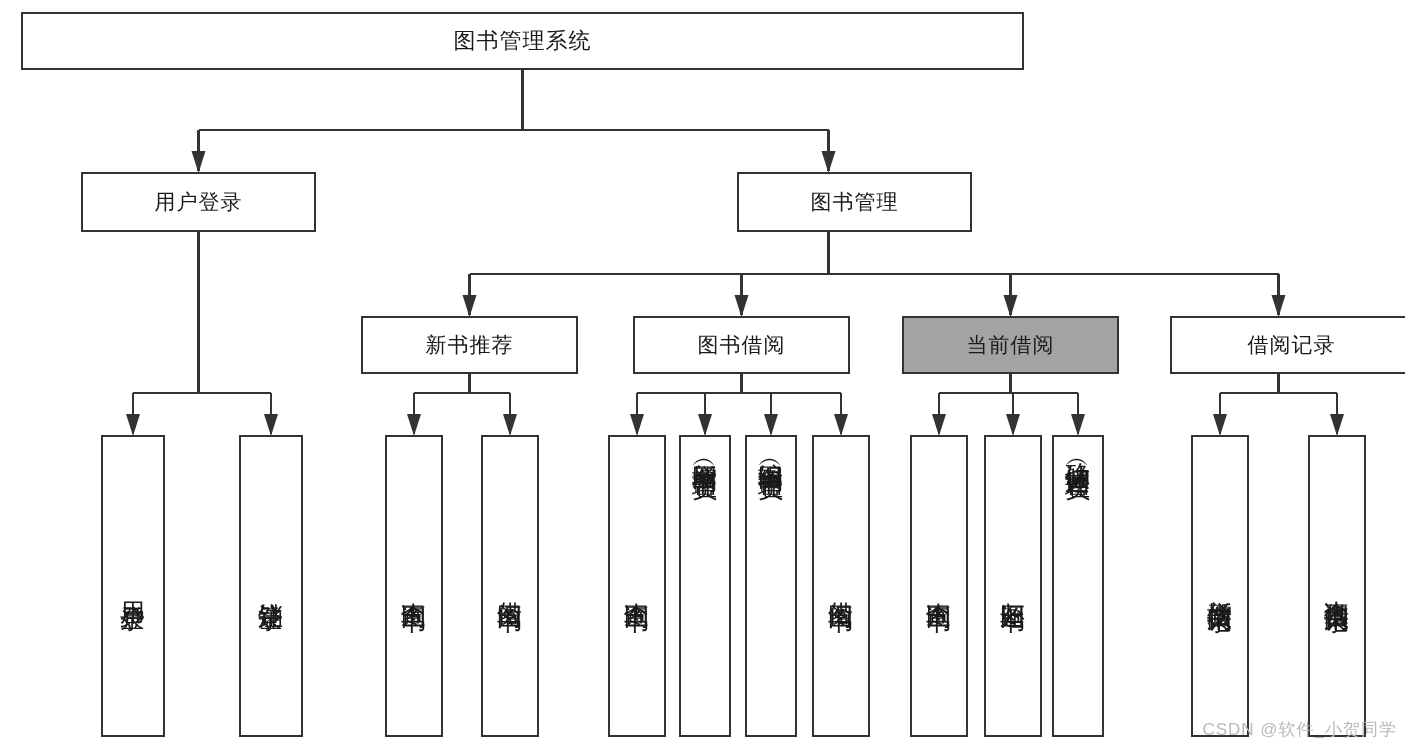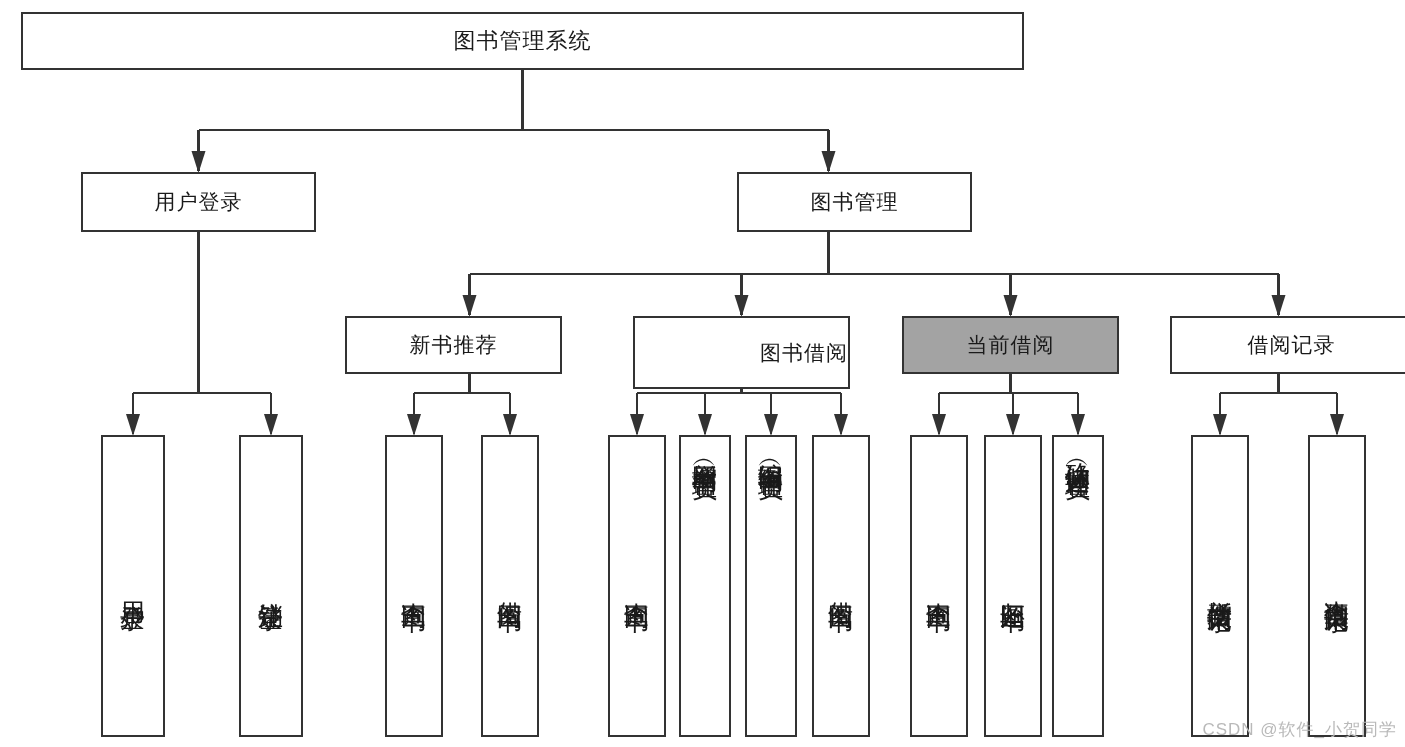--- a/index.html
+++ b/index.html
@@ -127,24 +127,24 @@
   <div id="nodes">
       <div class="node h root" style="left: 21px; top: 12px; width: 1003px; height: 58px; border-color: rgb(51, 51, 51); background: rgb(255, 255, 255); color: rgb(26, 26, 26);">
         <span>图书管理系统</span>
       </div>
       <div class="node h" style="left: 81px; top: 172px; width: 235px; height: 60px; border-color: rgb(51, 51, 51); background: rgb(255, 255, 255); color: rgb(26, 26, 26);">
         <span>用户登录</span>
       </div>
       <div class="node h" style="left: 711px; top: 172px; width: 235px; height: 60px; border-color: rgb(51, 51, 51); background: rgb(255, 255, 255); color: rgb(26, 26, 26); margin-left: 26px;">
         <span>图书管理</span>
       </div>
-      <div class="node h" style="left: 345px; top: 316px; width: 217px; height: 58px; border-color: rgb(51, 51, 51); background: rgb(255, 255, 255); color: rgb(26, 26, 26);">
+      <div class="node h" style="left: 361px; top: 316px; width: 217px; height: 58px; border-color: rgb(51, 51, 51); background: rgb(255, 255, 255); color: rgb(26, 26, 26);">
         <span>新书推荐</span>
       </div>
-      <div class="node h" style="left: 633px; top: 316px; width: 217px; height: 73px; border-color: rgb(51, 51, 51); background: rgb(255, 255, 255); color: rgb(26, 26, 26); justify-content: flex-end;">
+      <div class="node h" style="left: 633px; top: 316px; width: 217px; height: 58px; border-color: rgb(51, 51, 51); background: rgb(255, 255, 255); color: rgb(26, 26, 26);">
         <span>图书借阅</span>
       </div>
       <div class="node h" style="left: 902px; top: 316px; width: 217px; height: 58px; border-color: rgb(51, 51, 51); background: #a3a3a3; color: rgb(26, 26, 26);">
         <span>当前借阅</span>
       </div>
       <div class="node h" style="left: 1170px; top: 316px; width: 243px; height: 58px; border-color: rgb(51, 51, 51); background: rgb(255, 255, 255); color: rgb(26, 26, 26);">
         <span>借阅记录</span>
       </div>
       <div class="node v center" style="left: 101px; top: 435px; width: 64px; height: 302px; border-color: rgb(51, 51, 51); background: rgb(255, 255, 255); color: rgb(26, 26, 26);">
         <span class="vtext">用户登录</span>

